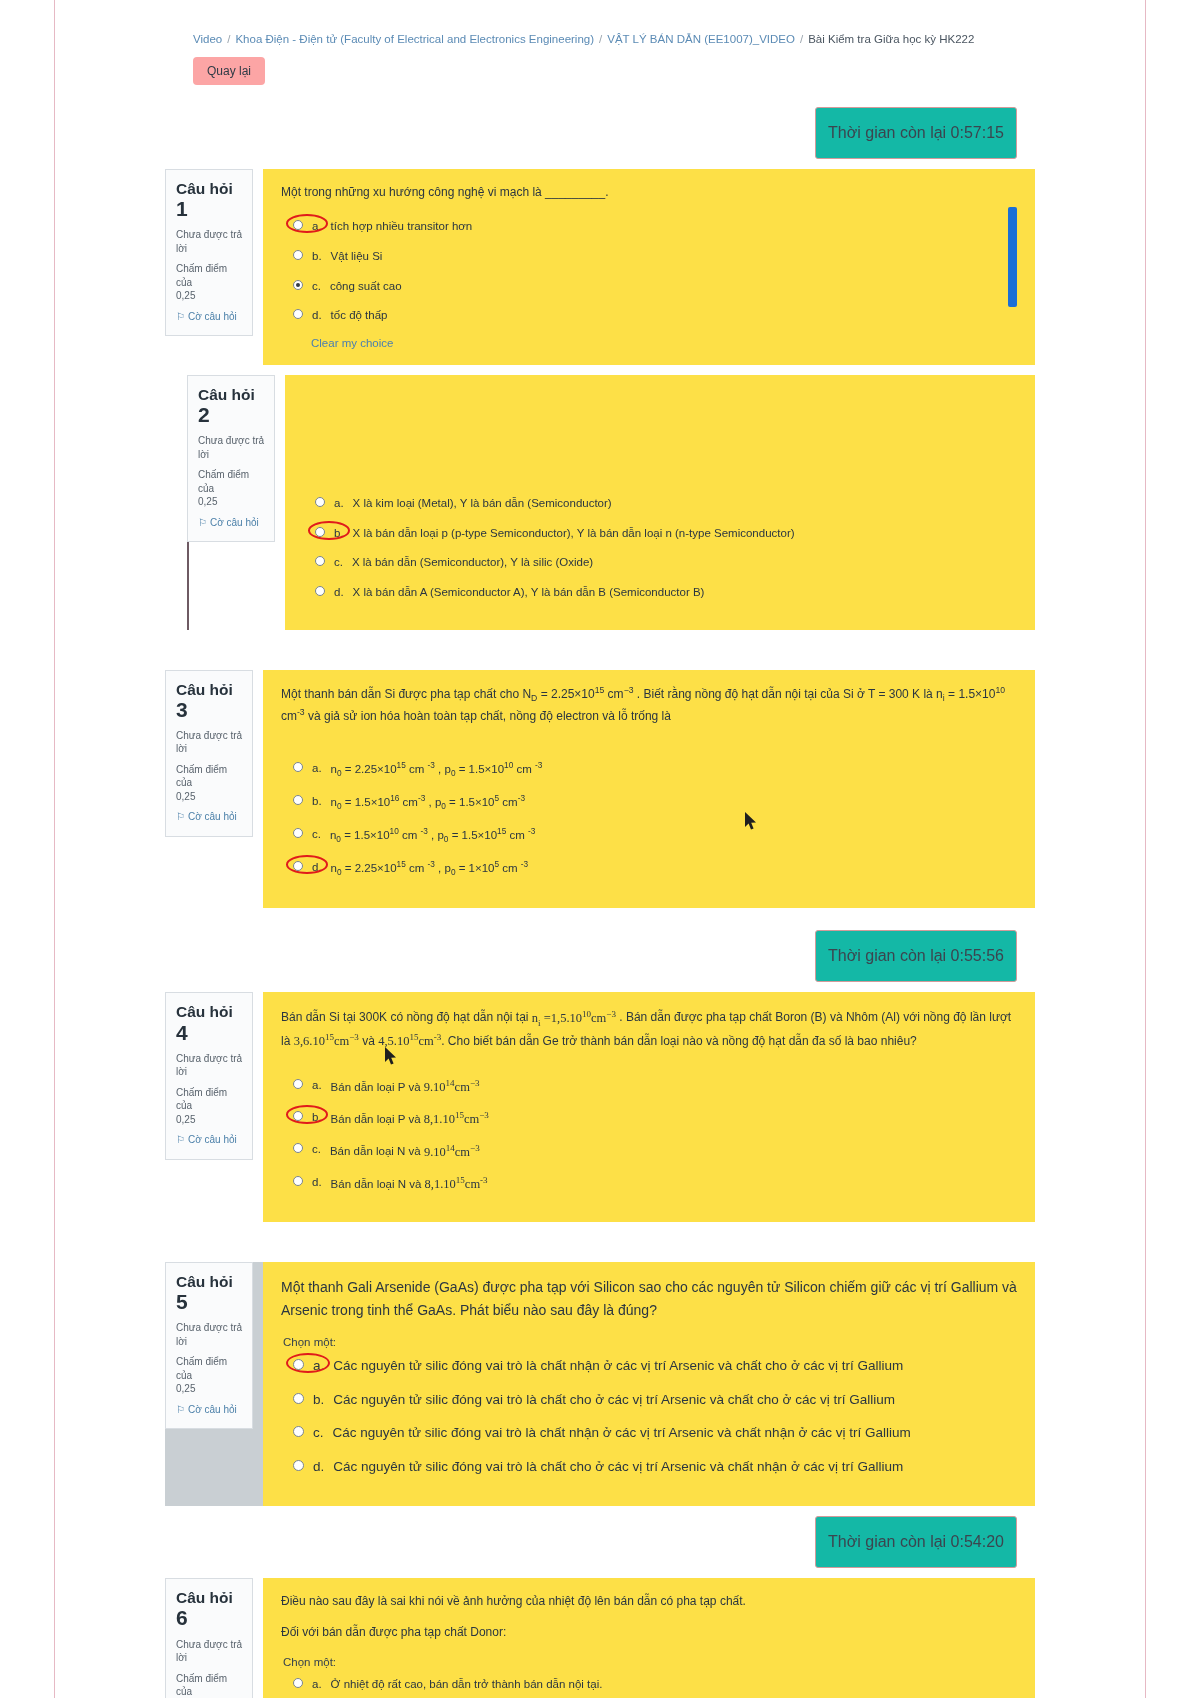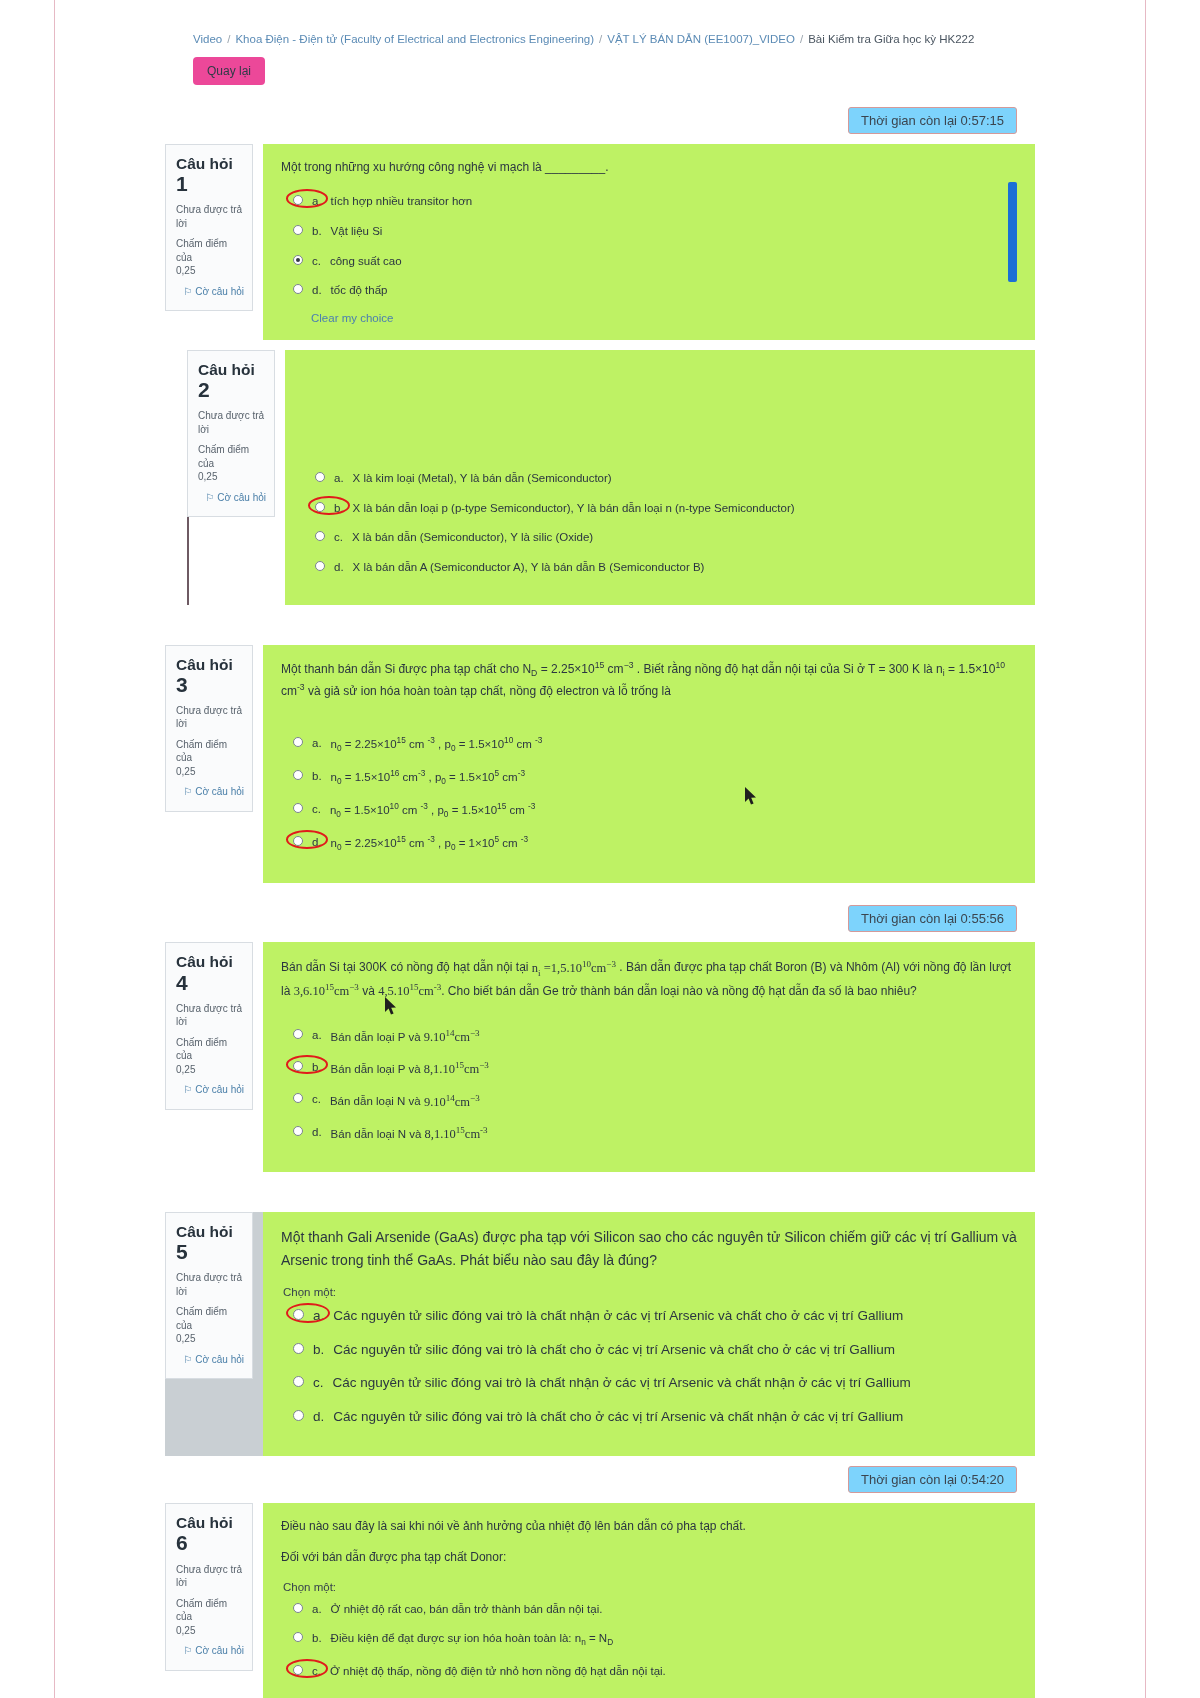--- a/index.html
+++ b/index.html
@@ -30,62 +30,62 @@
     color:#5a6570;
     white-space:nowrap;
   }
   .breadcrumb a { color:#5b8bb5; text-decoration:none; }
   .breadcrumb .sep { color:#9aa4ad; margin:0 5px; }
   .breadcrumb .current { color:#4a5560; }
 
   .backbar { padding:12px 0 0 28px; }
   .back-btn {
     display:inline-block;
-    background:#ec4899;
+    background:#fca5a5;
     color:#2f3b46;
     border:none;
     border-radius:4px;
     padding:7px 14px;
     font-size:12px;
     font-family:"Liberation Sans", sans-serif;
     cursor:pointer;
   }
 
   
   .timer-row { display:flex; justify-content:flex-end; padding-right:18px; }
   .timer {
     border:1px solid #d39a9a;
-    background:#7dd3fc;
+    background:#14b8a6;
     color:#3b454f;
-    font-size:13px;
-    padding:5px 12px;
+    font-size:16px;
+    padding:16px 12px;
     border-radius:3px;
   }
 
   
   .qblock { display:flex; align-items:flex-start; margin-top:10px; position:relative; }
   .qinfo {
     width:88px; flex:0 0 88px;
     border:1px solid #d8dde2;
     background:#fafbfc;
     padding:10px 8px 12px 10px;
     margin-right:10px;
     color:#58626c;
     font-size:10px;
     line-height:1.35;
   }
   .qinfo .qlabel { font-size:15.5px; font-weight:bold; color:#27323c; line-height:1.1; }
   .qinfo .qnum { font-size:21px; font-weight:bold; color:#27323c; line-height:1.15; margin-bottom:7px; }
   .qinfo .qmeta { margin-bottom:7px; }
-  .qinfo .qflag { color:#4a7fa8; white-space:nowrap;text-align:right; }
+  .qinfo .qflag { color:#4a7fa8; white-space:nowrap; }
   .qinfo .qflag .flagicon { color:#4a7fa8; margin-right:3px; }
 
   .qbody {
     flex:1 1 auto;
-    background:#bef264;
+    background:#fde047;
     padding:14px 18px 16px 18px;
     min-height:60px;
   }
   .qtext { font-size:12px; line-height:1.6; color:#2b3640; }
   .qtext.big { font-size:14px; line-height:1.65; }
   .chonmot { font-size:11.5px; color:#36424d; margin:14px 0 8px 2px; }
   .spacer-img { height:74px; }
 
   .opts { margin-top:16px; }
   .opt { display:flex; align-items:flex-start; margin:0 0 13px 12px; position:relative; font-size:11.5px; line-height:1.45; }

